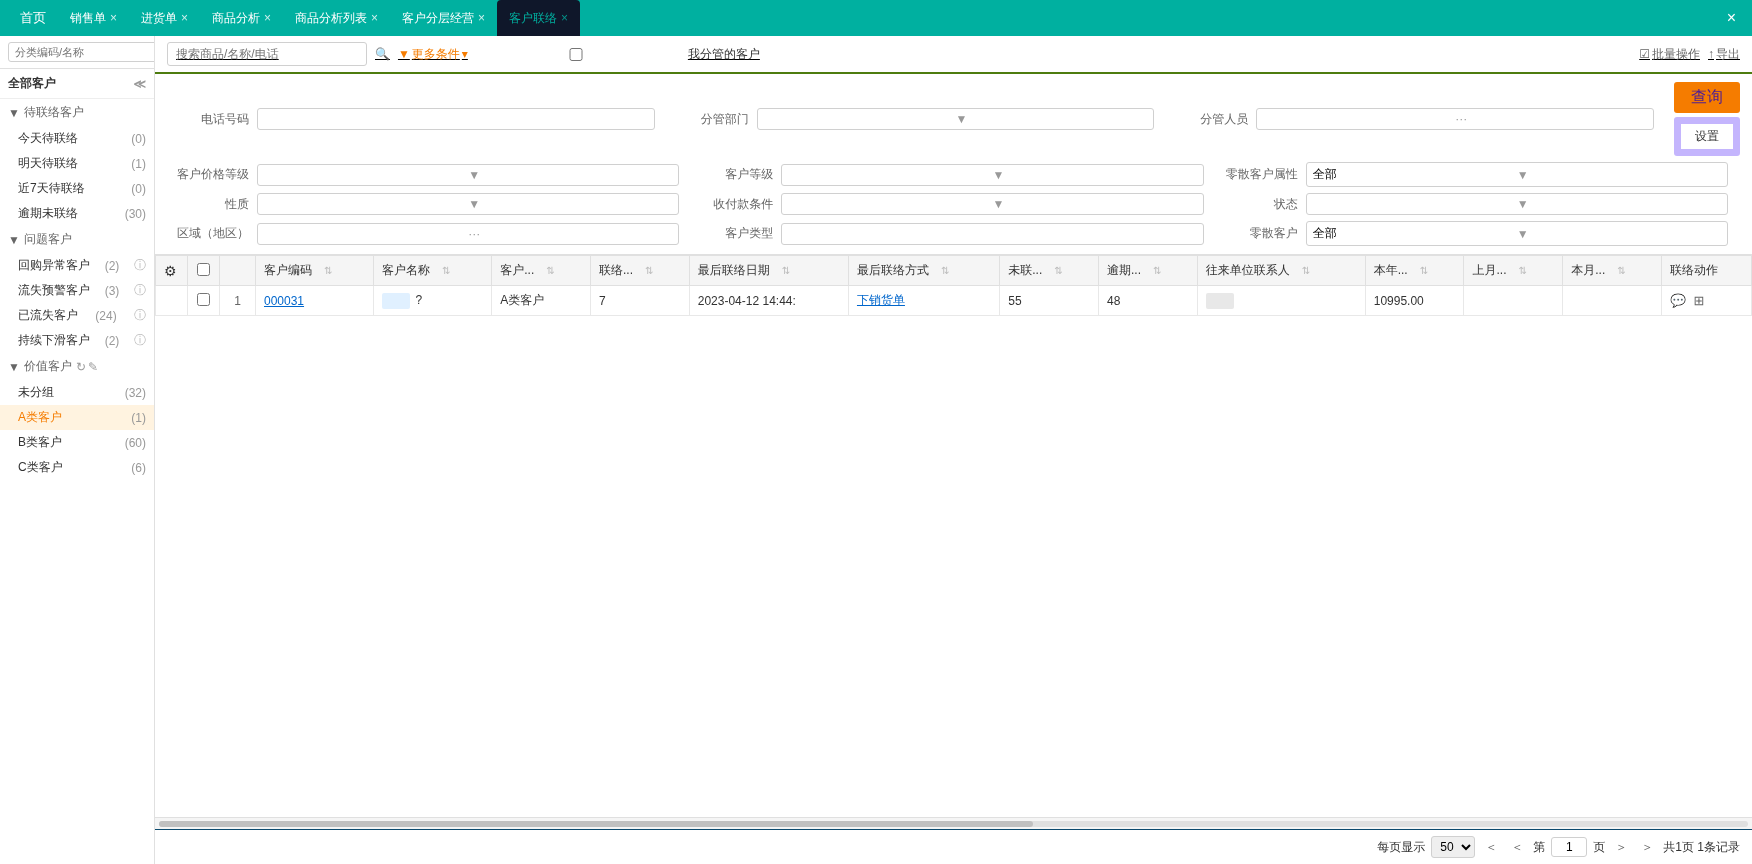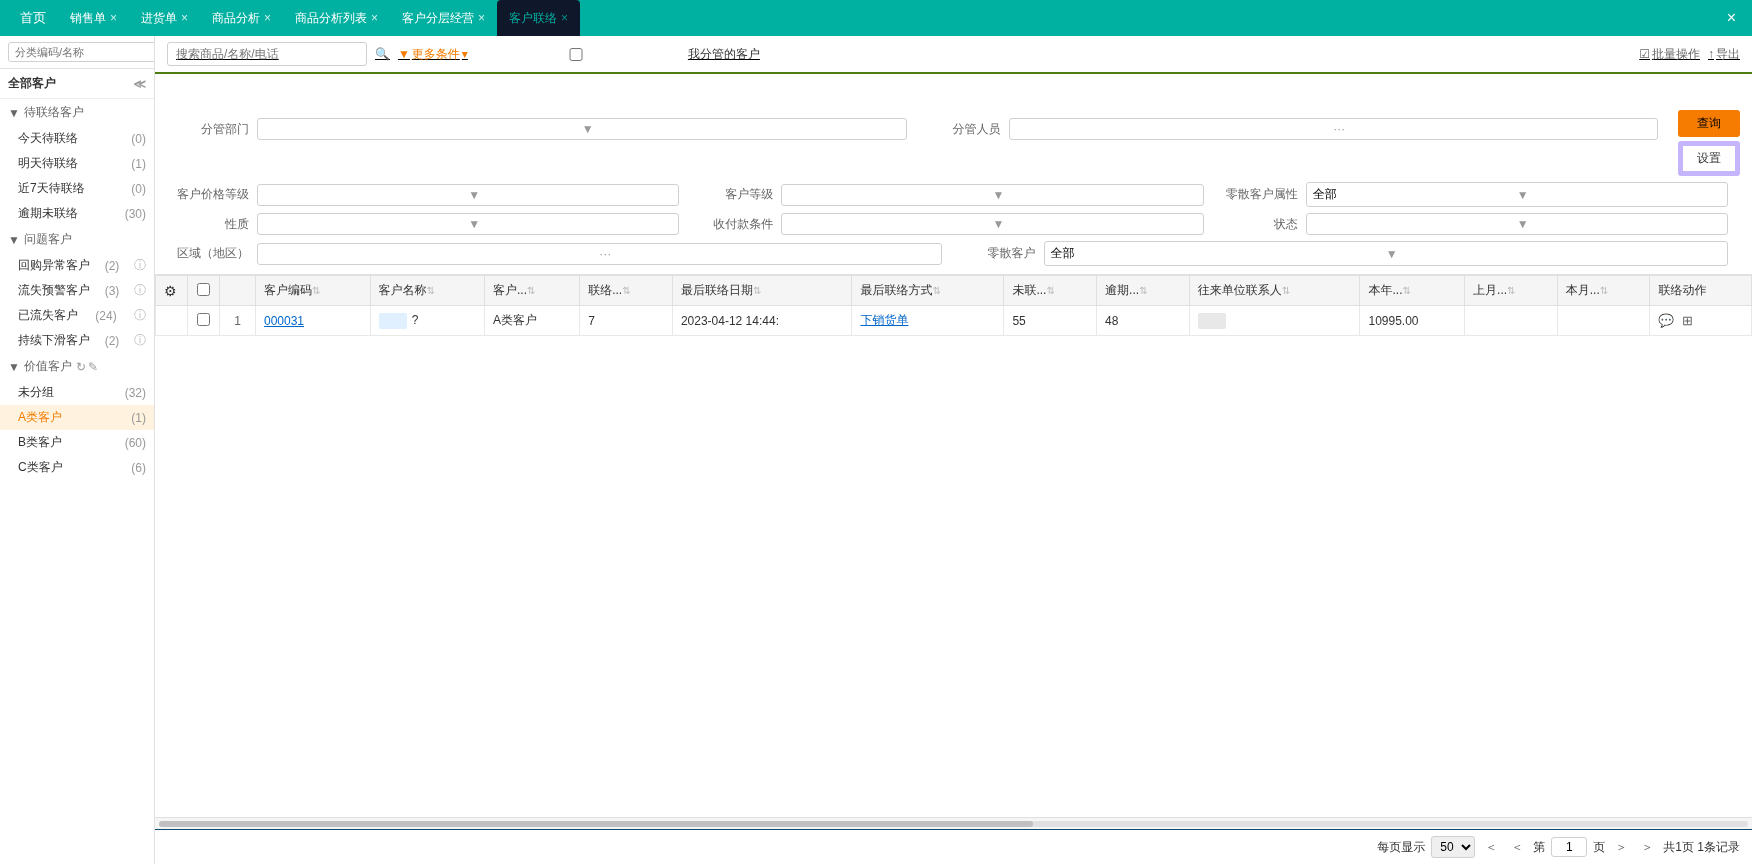--- a/index.html
+++ b/index.html
@@ -106,44 +106,44 @@
     .adv-filter-cell .select-wrap {
       flex: 1; display: flex; align-items: center; border: 1px solid #d0d0d0;
       border-radius: 3px; padding: 3px 6px; background: #fff;
     }
     .adv-filter-cell .select-wrap span { flex: 1; }
     .adv-filter-cell .select-wrap .arrow { color: #999; }
     .adv-filter-actions {
       display: flex; flex-direction: column; gap: 4px; padding-left: 8px;
     }
     .btn-query {
-      background: #f57c00; color: #000000; border: none; border-radius: 3px;
-      padding: 5px 16px; cursor: pointer; font-size: 12px; margin-top: 28px;
+      background: #f57c00; color: #4c1d95; border: none; border-radius: 3px;
+      padding: 5px 16px; cursor: pointer; font-size: 16px;
     }
     .btn-setting {
-      background: #fff; color: #333; border: 5px solid #c4b5fd; border-radius: 3px;
+      background: #fff; color: #333; border: 7px solid #c4b5fd; border-radius: 3px;
       padding: 4px 14px; cursor: pointer; font-size: 12px;
     }
 
     
     .table-area {
       flex: 1; overflow: auto; background: #fff; margin: 0;
     }
     table {
       width: 100%; border-collapse: collapse; font-size: 12px;
     }
     table th {
       background: #f5f5f5; border: 1px solid #e0e0e0; padding: 6px 8px;
       text-align: left; white-space: nowrap; color: #333; font-weight: normal;
       position: sticky; top: 0; z-index: 1;
     }
     table td {
       border: 1px solid #e8e8e8; padding: 6px 8px; color: #333; white-space: nowrap;
     }
-    .th-with-sort { display: flex; align-items: center; gap: 0; }
+    .th-with-sort { display: flex; align-items: center; gap: 12px; }
     .sort-icon { color: #bbb; font-size: 10px; }
 
     
     .pagination {
       display: flex; align-items: center; justify-content: flex-end;
       padding: 6px 12px; background: #fff; border-top: 1px solid #0c4a6e;
       gap: 6px; font-size: 12px; color: #333;
     }
     .pagination .page-size-select {
       border: 1px solid #d0d0d0; border-radius: 3px; padding: 2px 4px;
@@ -317,20 +317,24 @@
           <span>↑</span>
           <span>导出</span>
         </div>
       </div>
     </div>
 
     <div class="adv-filter">
 
       <div class="adv-filter-row">
         <div class="adv-filter-cell">
+          <label>电话号码</label>
+          <input type="text" style="">
+        </div>
+        <div class="adv-filter-cell">
           <label>分管部门</label>
           <div class="select-wrap">
             <span></span>
             <span class="arrow">▼</span>
           </div>
         </div>
         <div class="adv-filter-cell">
           <label>分管人员</label>
           <div class="select-wrap">
             <span></span>
@@ -391,20 +395,24 @@
         </div>
       </div>
 
       <div class="adv-filter-row" style="margin-bottom:0;">
         <div class="adv-filter-cell">
           <label>区域（地区）</label>
           <div class="select-wrap">
             <span></span>
             <span class="arrow">···</span>
           </div>
+        </div>
+        <div class="adv-filter-cell">
+          <label>客户类型</label>
+          <input type="text" style="">
         </div>
         <div class="adv-filter-cell">
           <label>零散客户</label>
           <div class="select-wrap">
             <span>全部</span>
             <span class="arrow">▼</span>
           </div>
         </div>
       </div>
     </div>

